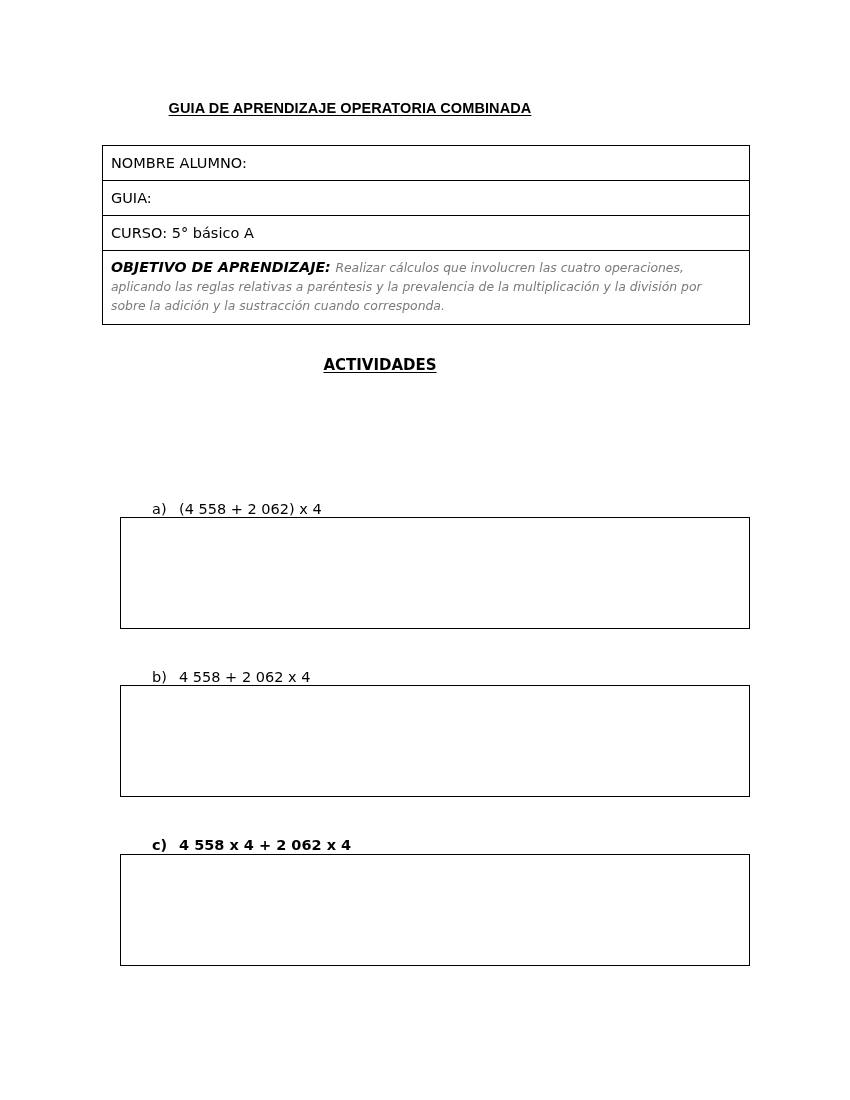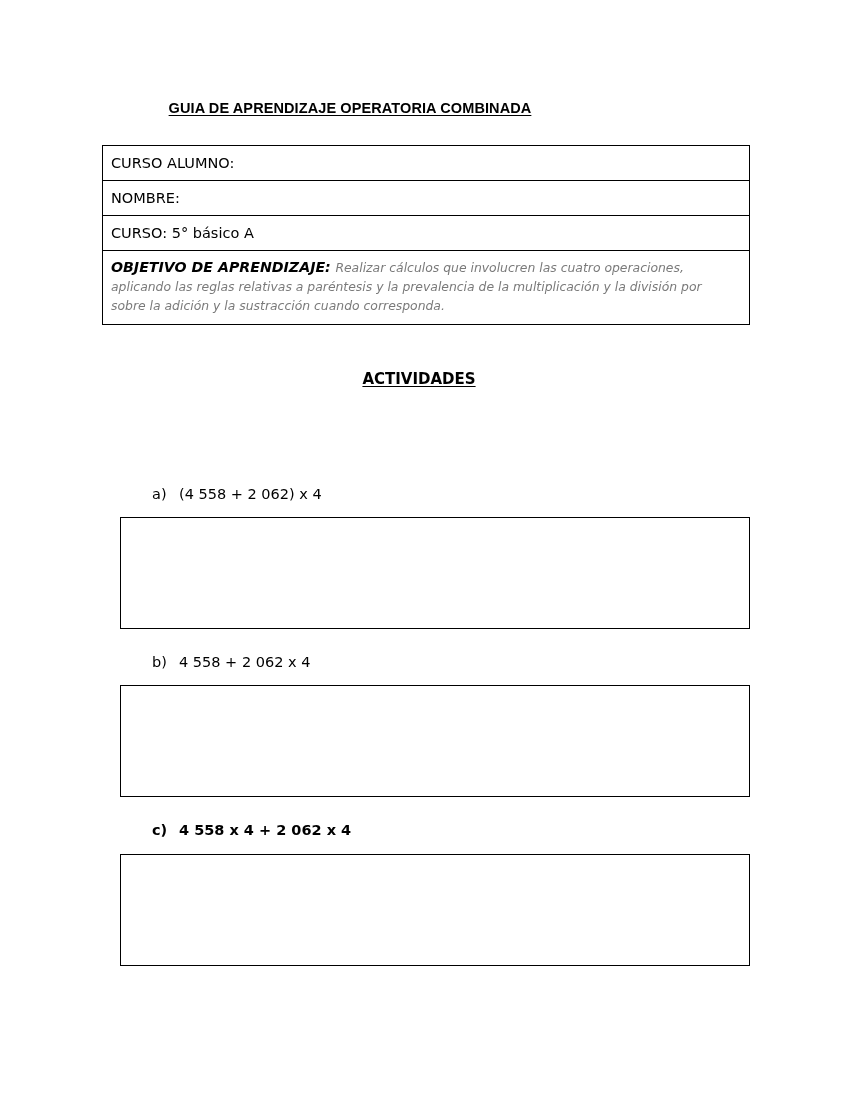--- a/index.html
+++ b/index.html
@@ -82,27 +82,26 @@
   .obj-text {
     font-size: 12.4px;
     color: #7a7a7a;
     line-height: 1.45;
   }
 
   
   .activities-heading {
     position: absolute;
     left: 0;
-    top: 370px;
+    top: 356px;
     width: 760px;
     text-align: center;
     font-size: 15px;
     font-weight: bold;
     color: #000;
-    margin-left: 39px;
   }
   .activities-heading span {
     text-decoration: underline;
     text-underline-offset: 2px;
   }
 
   
   .instruction {
     position: absolute;
     left: 122px;
@@ -115,20 +114,21 @@
     display: inline-block;
     width: 26px;
   }
 
   
   .exercise-label {
     position: absolute;
     font-size: 14.5px;
     color: #000;
     white-space: nowrap;
+    margin-top: 15px;
   }
   .exercise-label .letter {
     display: inline-block;
     width: 27px;
   }
 
   .answer-box {
     position: absolute;
     left: 120px;
     width: 630px;
@@ -151,25 +151,25 @@
 
 <div class="page">
 
   <div class="doc-title">
     <span>GUIA DE APRENDIZAJE OPERATORIA COMBINADA</span>
   </div>
 
   <div class="info-table">
 
     <div class="info-row">
-      <div class="info-cell row-h">CURSO ALUMNO:</div>
-    </div>
-
-    <div class="info-row">
-      <div class="info-cell row-h">NOMBRE:</div>
+      <div class="info-cell row-h">NOMBRE ALUMNO:</div>
+    </div>
+
+    <div class="info-row">
+      <div class="info-cell row-h">GUIA:</div>
     </div>
 
     <div class="info-row">
       <div class="info-cell row-h">CURSO: 5° básico A</div>
     </div>
 
 
     <div class="info-row">
       <div class="info-cell objective-cell">
         <span class="obj-label">OBJETIVO DE APRENDIZAJE:</span>

